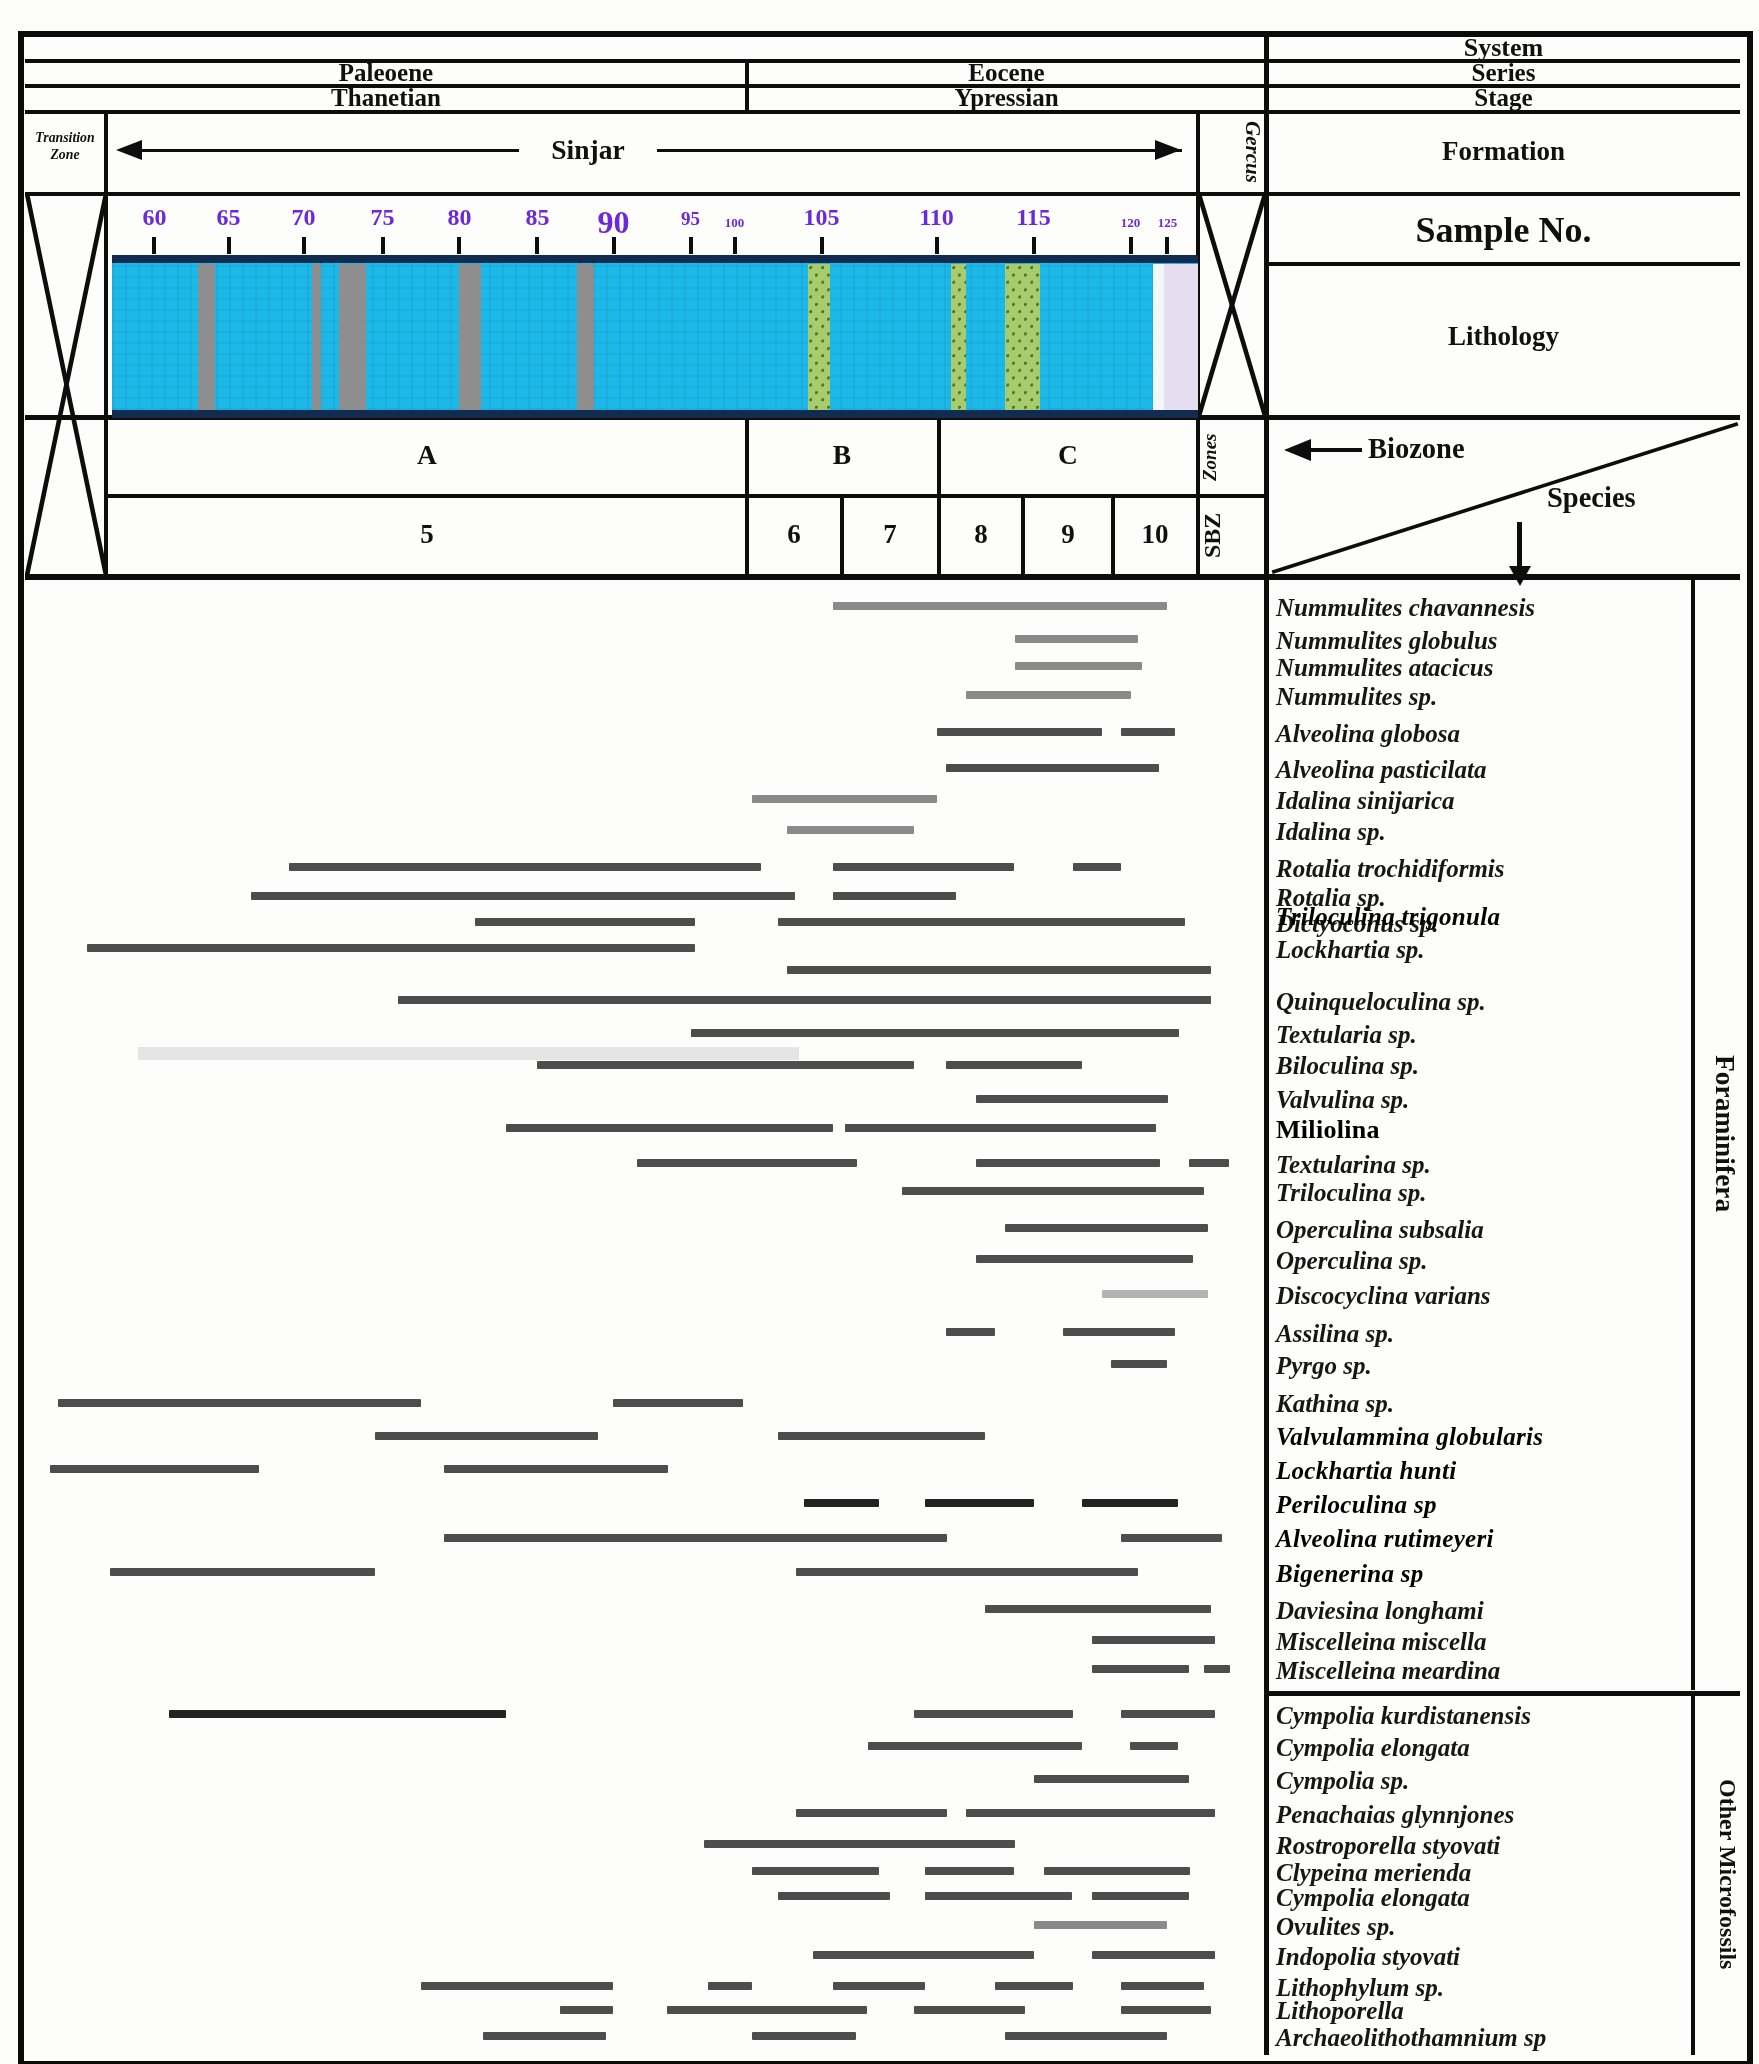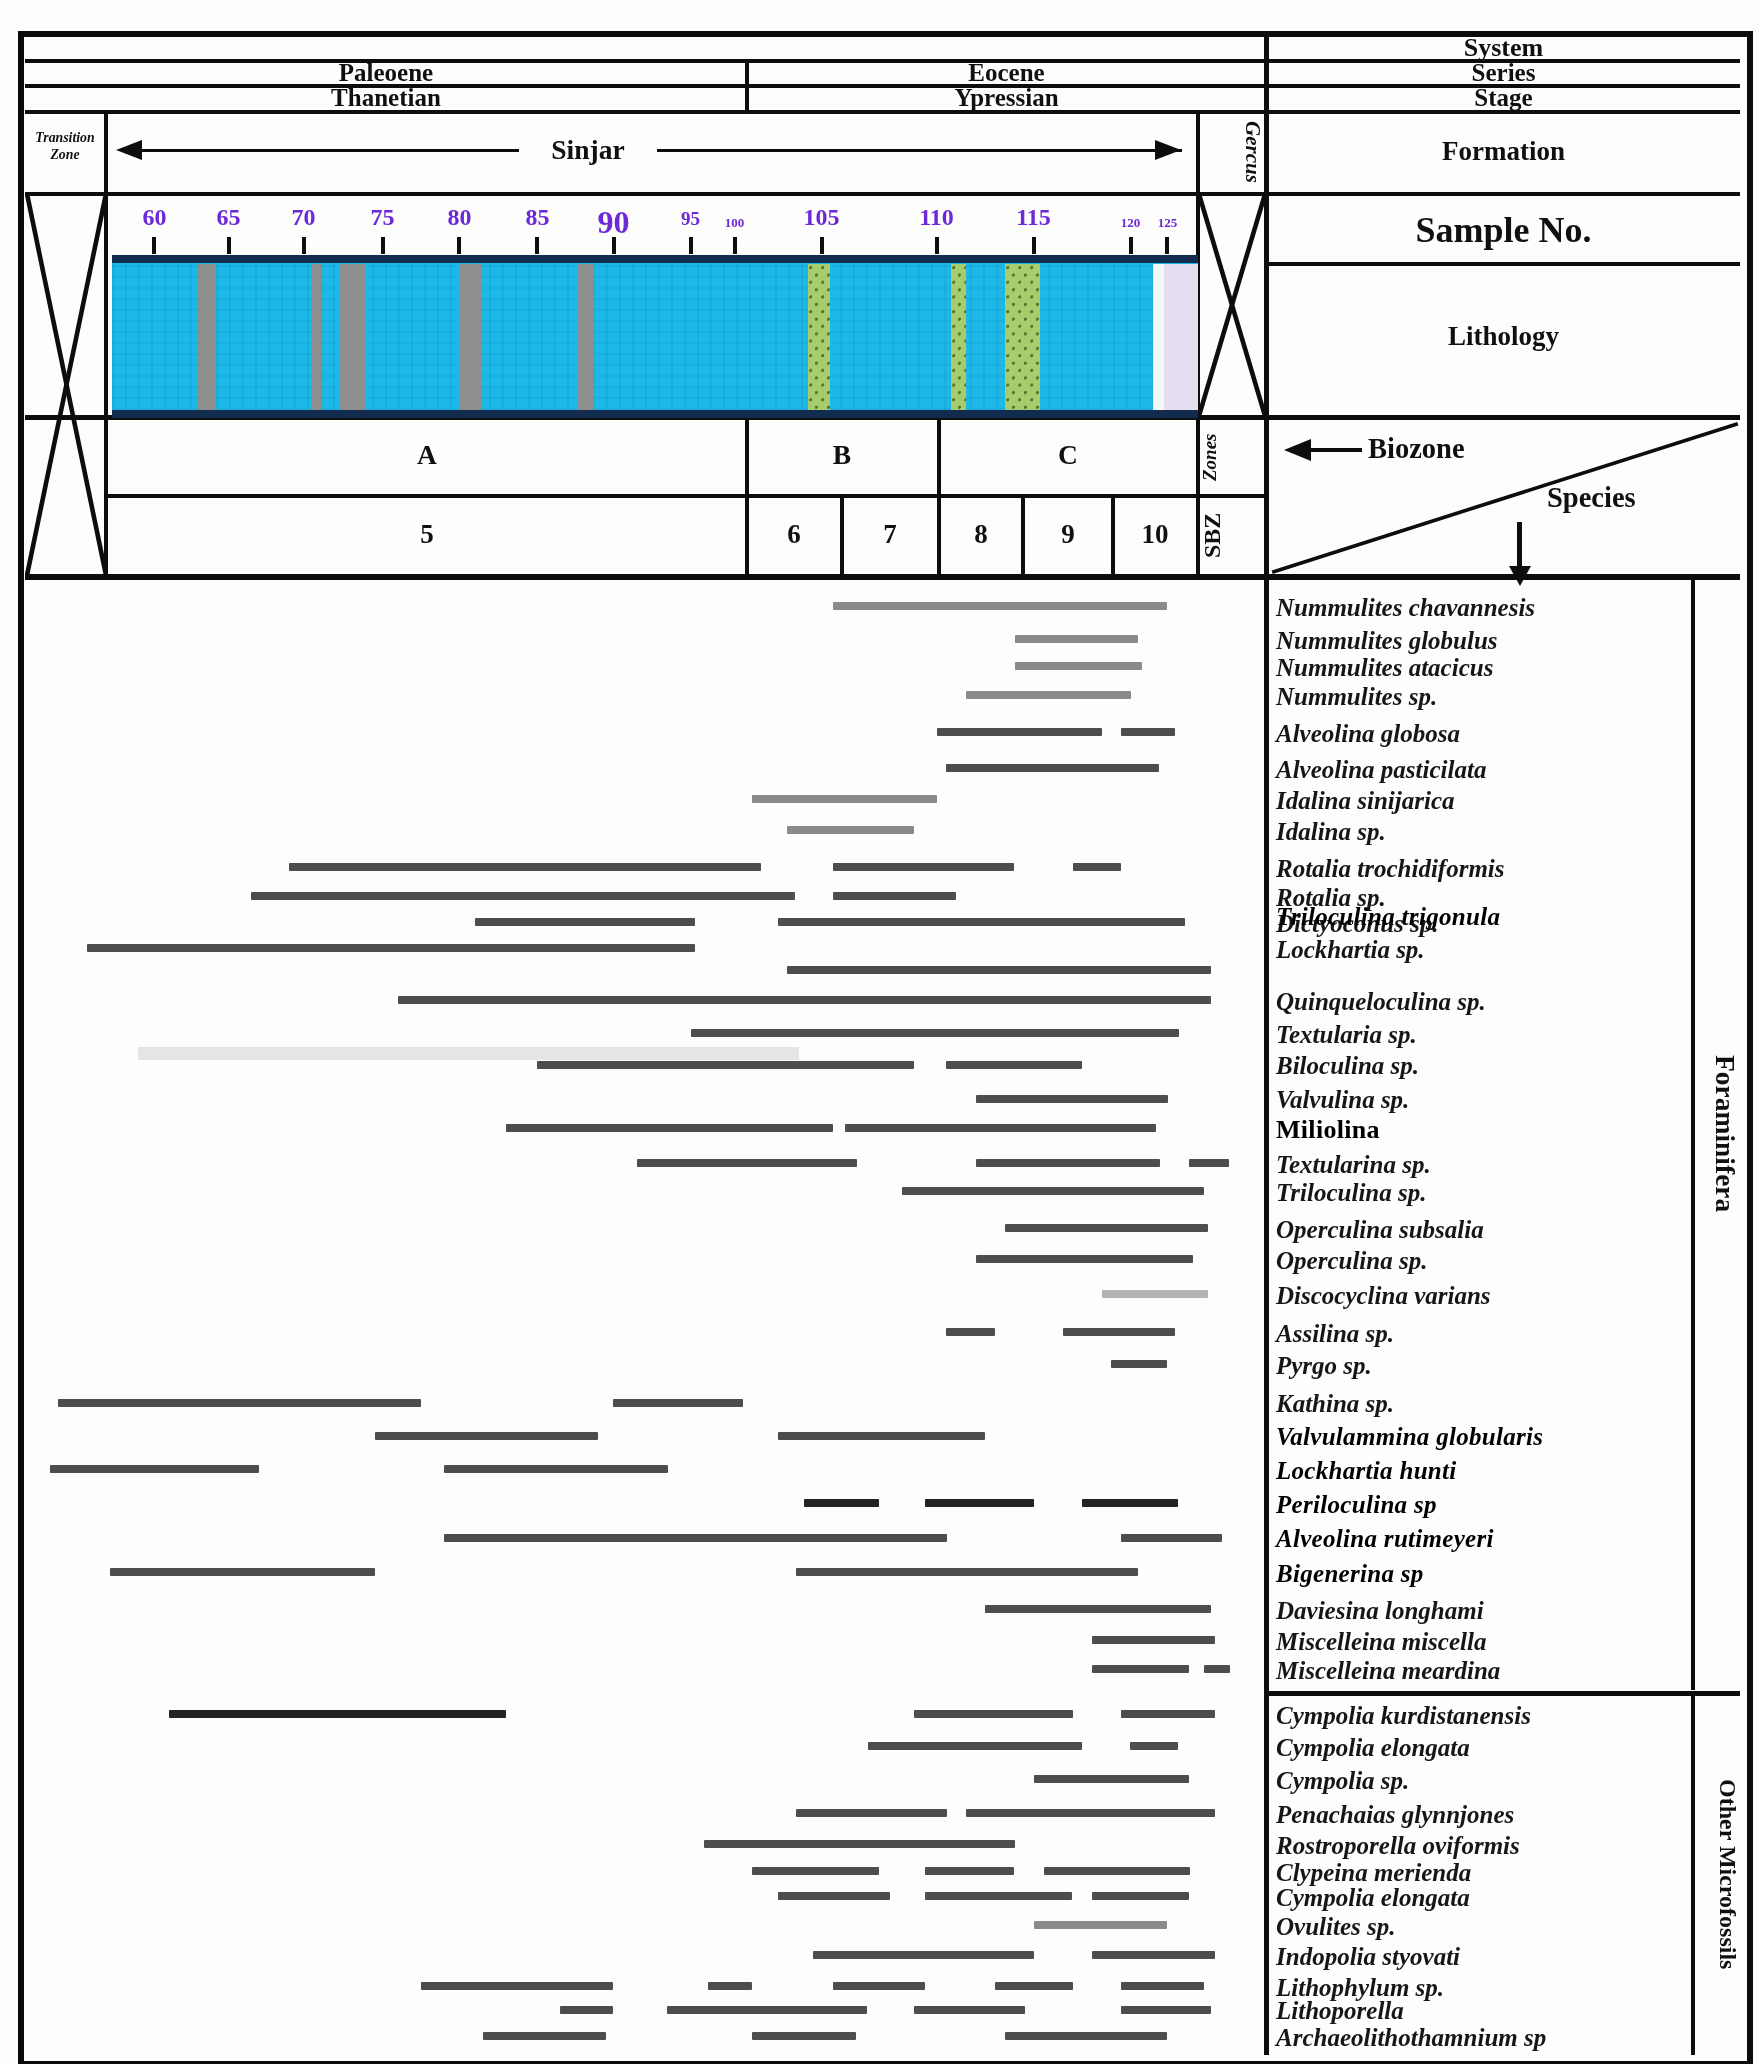--- a/index.html
+++ b/index.html
@@ -237,21 +237,21 @@
       <div class="bar" style="left: 914px; top: 1710px; width: 159px; background: rgb(77, 77, 77);"></div>
       <div class="bar" style="left: 1121px; top: 1710px; width: 94px; background: rgb(77, 77, 77);"></div>
       <div class="sp-label" style="left: 1276px; top: 1733px;">Cympolia elongata</div>
       <div class="bar" style="left: 868px; top: 1742px; width: 214px; background: rgb(77, 77, 77);"></div>
       <div class="bar" style="left: 1130px; top: 1742px; width: 48px; background: rgb(77, 77, 77);"></div>
       <div class="sp-label" style="left: 1276px; top: 1766px;">Cympolia sp.</div>
       <div class="bar" style="left: 1034px; top: 1775px; width: 155px; background: rgb(77, 77, 77);"></div>
       <div class="sp-label" style="left: 1276px; top: 1800px;">Penachaias glynnjones</div>
       <div class="bar" style="left: 796px; top: 1809px; width: 151px; background: rgb(77, 77, 77);"></div>
       <div class="bar" style="left: 966px; top: 1809px; width: 249px; background: rgb(77, 77, 77);"></div>
-      <div class="sp-label" style="left: 1276px; top: 1831px;">Rostroporella oviformis</div>
+      <div class="sp-label" style="left: 1276px; top: 1831px;">Rostroporella styovati</div>
       <div class="bar" style="left: 704px; top: 1840px; width: 311px; background: rgb(77, 77, 77);"></div>
       <div class="sp-label" style="left: 1276px; top: 1858px;">Clypeina merienda</div>
       <div class="bar" style="left: 752px; top: 1867px; width: 127px; background: rgb(77, 77, 77);"></div>
       <div class="bar" style="left: 925px; top: 1867px; width: 89px; background: rgb(77, 77, 77);"></div>
       <div class="bar" style="left: 1044px; top: 1867px; width: 146px; background: rgb(77, 77, 77);"></div>
       <div class="sp-label" style="left: 1276px; top: 1883px;">Cympolia elongata</div>
       <div class="bar" style="left: 778px; top: 1892px; width: 112px; background: rgb(77, 77, 77);"></div>
       <div class="bar" style="left: 925px; top: 1892px; width: 147px; background: rgb(77, 77, 77);"></div>
       <div class="bar" style="left: 1092px; top: 1892px; width: 97px; background: rgb(77, 77, 77);"></div>
       <div class="sp-label" style="left: 1276px; top: 1912px;">Ovulites sp.</div>

